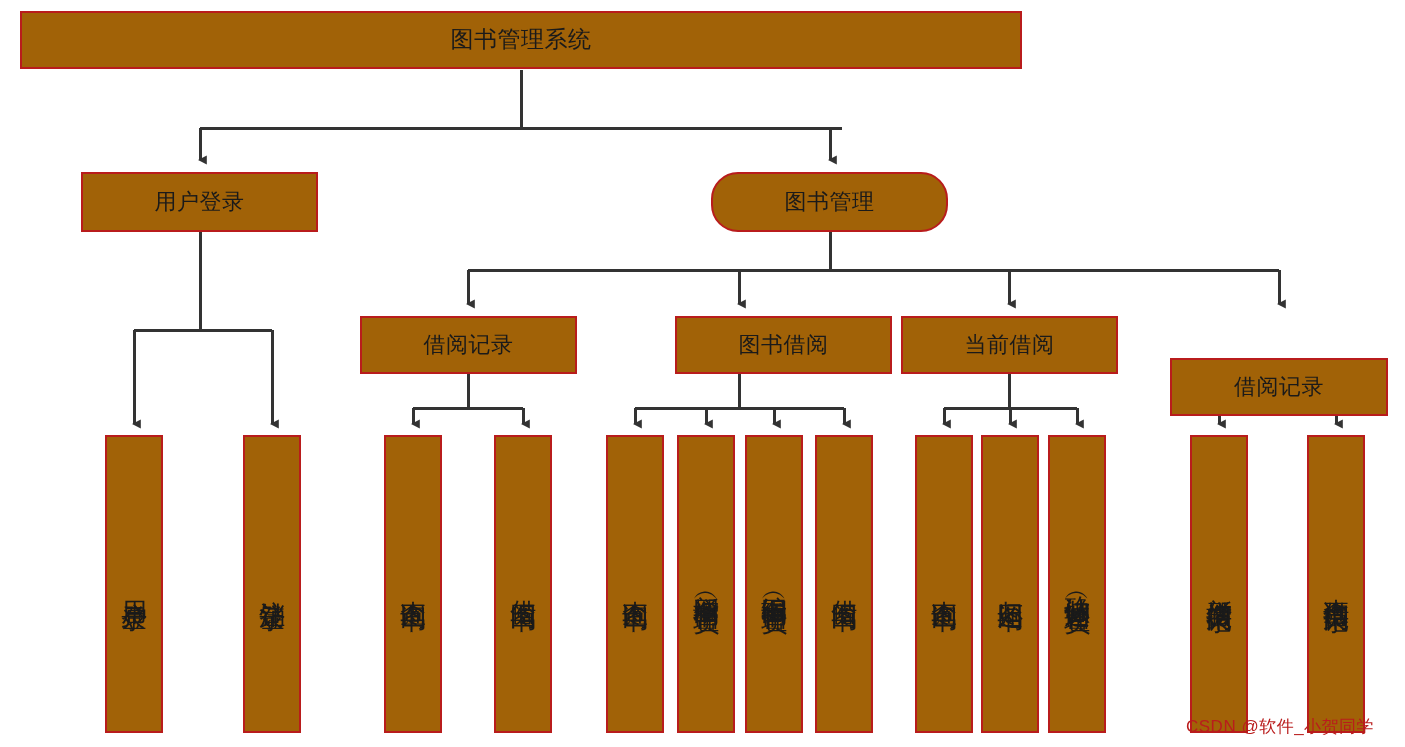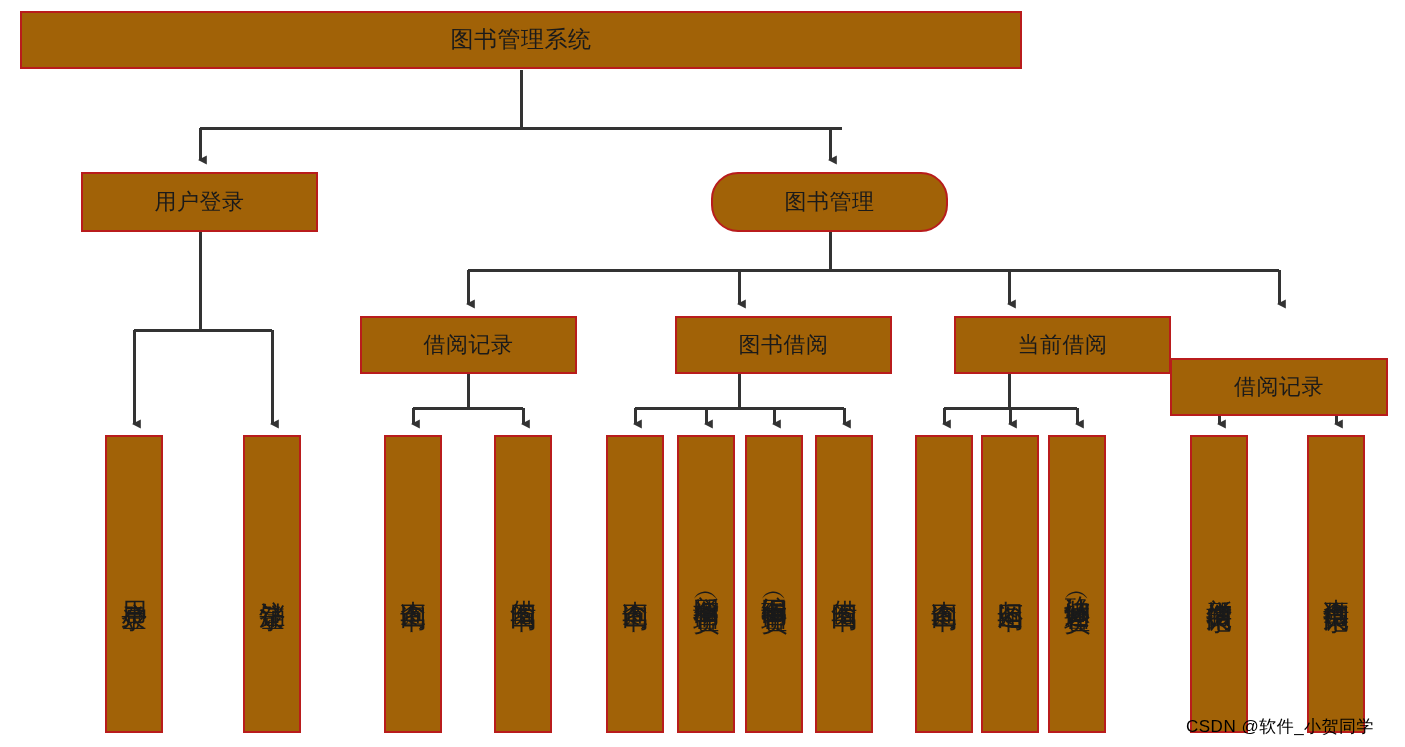--- a/index.html
+++ b/index.html
@@ -59,21 +59,21 @@
     font-size: 26px;
     line-height: 1.05;
     letter-spacing: 2px;
     max-height: 100%;
   }
   .watermark {
     position: absolute;
     left: 1186px;
     top: 715px;
     font-size: 17px;
-    color: #000000;
+    color: #b91c1c;
     white-space: nowrap;
     letter-spacing: 0.5px;
     font-family: "Liberation Sans", "DejaVu Sans", sans-serif;
   }
 </style>
 </head>
 <body>
 
 <div id="diagram-root">
 
@@ -137,21 +137,21 @@
   <div class="node horizontal" style="left:711px; top:172px; width:237px; height:60px;border-radius:27px;">
     <span class="node-label">图书管理</span>
   </div>
 
   <div class="node horizontal" style="left:360px; top:316px; width:217px; height:58px;">
     <span class="node-label">借阅记录</span>
   </div>
   <div class="node horizontal" style="left:631px; top:316px; width:217px; height:58px;margin-left:44px;">
     <span class="node-label">图书借阅</span>
   </div>
-  <div class="node horizontal" style="left:954px; top:316px; width:217px; height:58px;">
+  <div class="node horizontal" style="left:901px; top:316px; width:217px; height:58px;">
     <span class="node-label">当前借阅</span>
   </div>
   <div class="node horizontal" style="left:1170px; top:316px; width:218px; height:58px;margin-top:42px;">
     <span class="node-label">借阅记录</span>
   </div>
 
   <div class="node vertical" style="left:105px; top:435px; width:58px; height:298px;">
     <span class="node-label">用户登录</span>
   </div>
   <div class="node vertical" style="left:243px; top:435px; width:58px; height:298px;">

